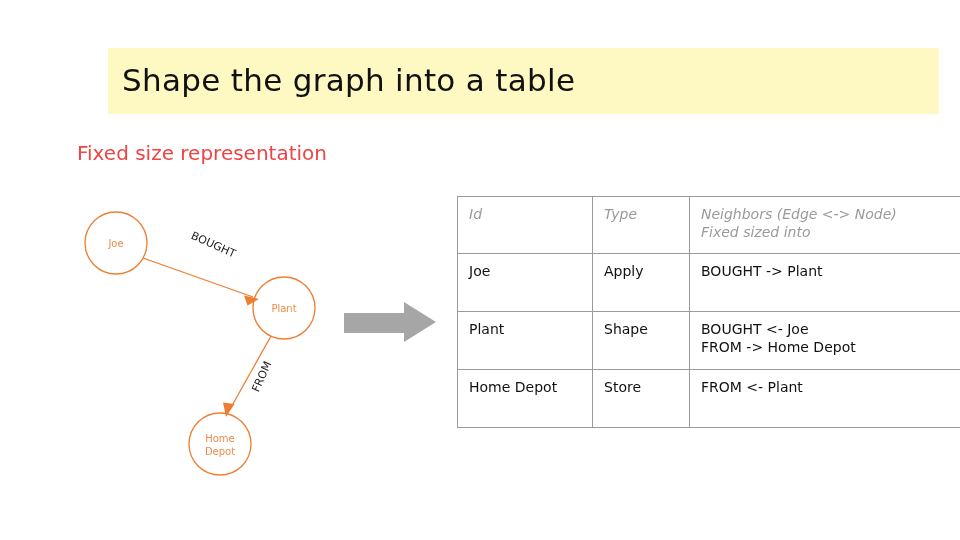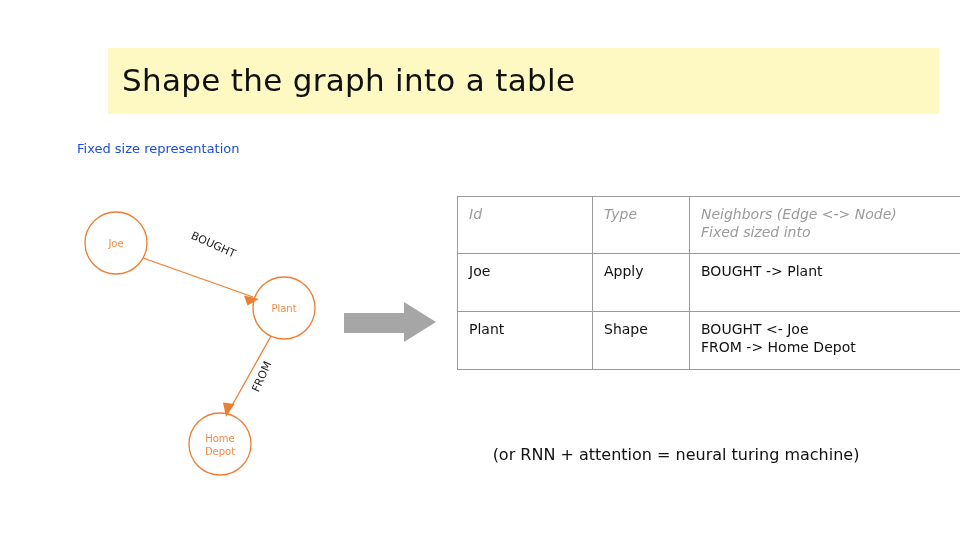--- a/index.html
+++ b/index.html
@@ -36,22 +36,22 @@
     color: #111111;
     letter-spacing: 0.3px;
     white-space: nowrap;
   }
 
   
   #subtitle {
     position: absolute;
     left: 77px;
     top: 141px;
-    font-size: 13px;
-    color: #1d4ed8;
+    font-size: 20px;
+    color: #ef4444;
     white-space: nowrap;
   }
 
   
   #graph-area {
     position: absolute;
     left: 60px;
     top: 185px;
     width: 390px;
     height: 310px;
@@ -221,19 +221,29 @@
           <span class="cell-line">Plant</span>
         </td>
         <td class="col-type">
           <span class="cell-line">Shape</span>
         </td>
         <td class="col-nb">
           <span class="cell-line">BOUGHT &lt;- Joe</span>
           <span class="cell-line">FROM -&gt; Home Depot</span>
         </td>
       </tr>
+      <tr>
+        <td class="col-id">
+          <span class="cell-line">Home Depot</span>
+        </td>
+        <td class="col-type">
+          <span class="cell-line">Store</span>
+        </td>
+        <td class="col-nb">
+          <span class="cell-line">FROM &lt;- Plant</span>
+        </td>
+      </tr>
     </tbody>
   </table>
 </div>
 
 <div id="table-caption">
-  <span>(or RNN + attention = neural turing machine)</span>
 </div>
 
 </body></html>

